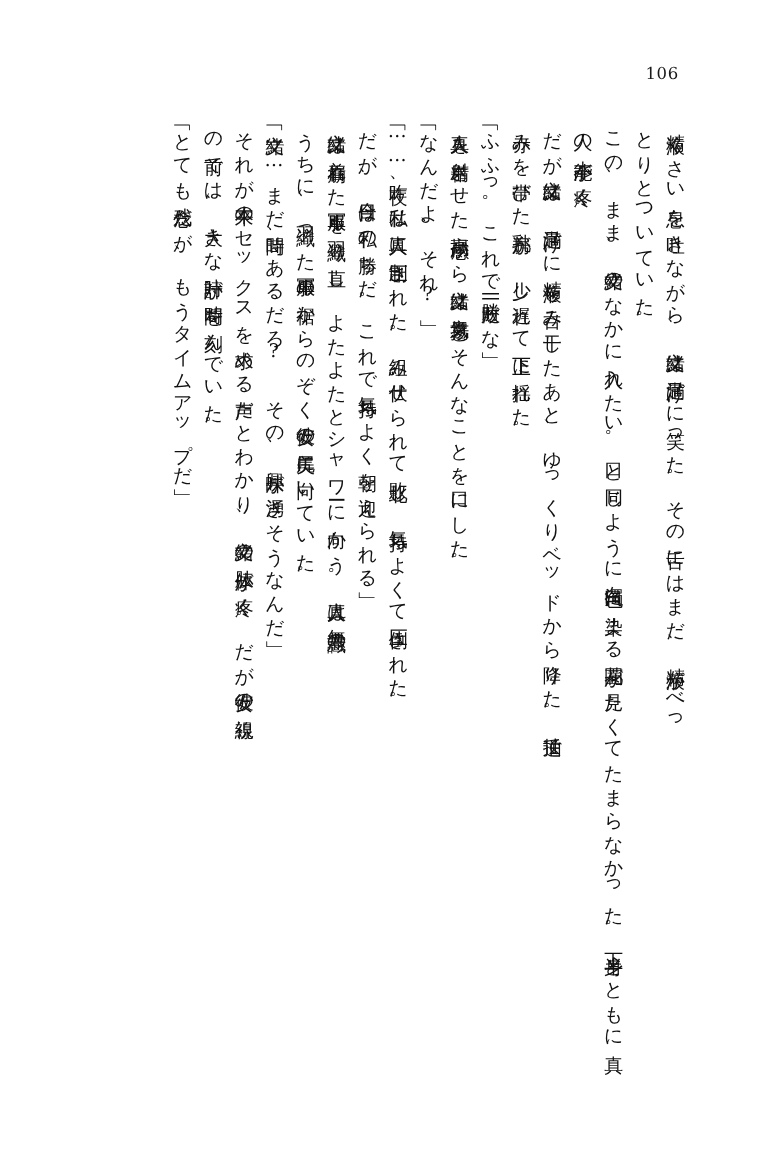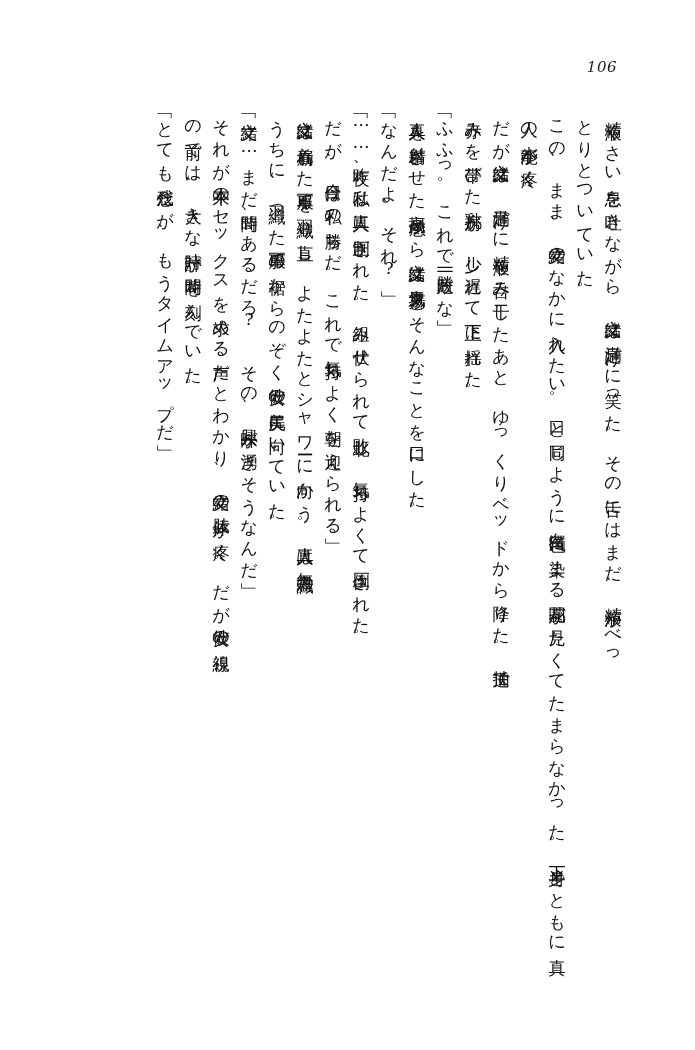--- a/index.html
+++ b/index.html
@@ -25,21 +25,20 @@
 
   
   .page-number {
     position: absolute;
     top: 58px;
     right: 78px;
     font-size: 15px;
     letter-spacing: 0.5px;
     color: #1a1a1a;
     font-family: "DejaVu Serif", "Liberation Serif", serif;
-    font-style: italic;
   }
 
   
   .body-text {
     position: absolute;
     top: 108px;
     right: 74px;
     left: 82px;
     bottom: 40px;
     display: flex;

